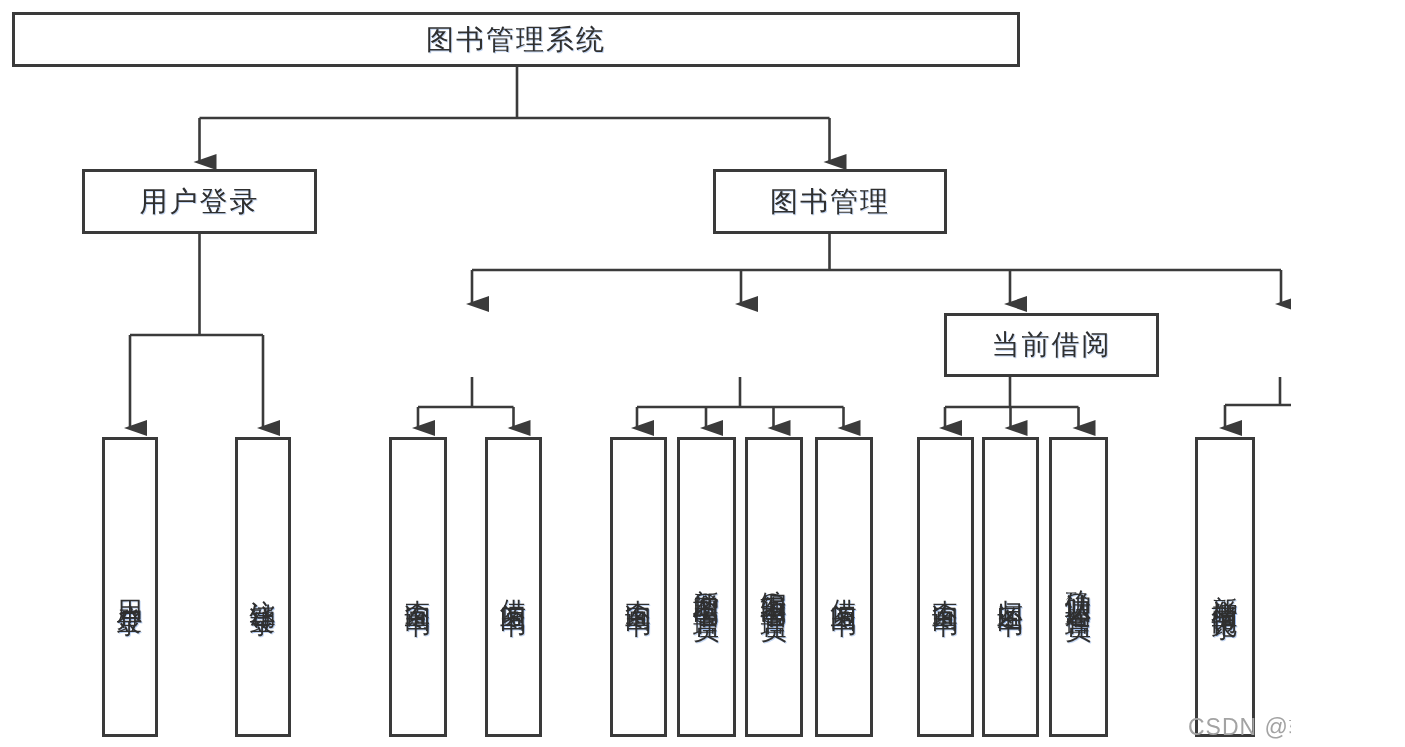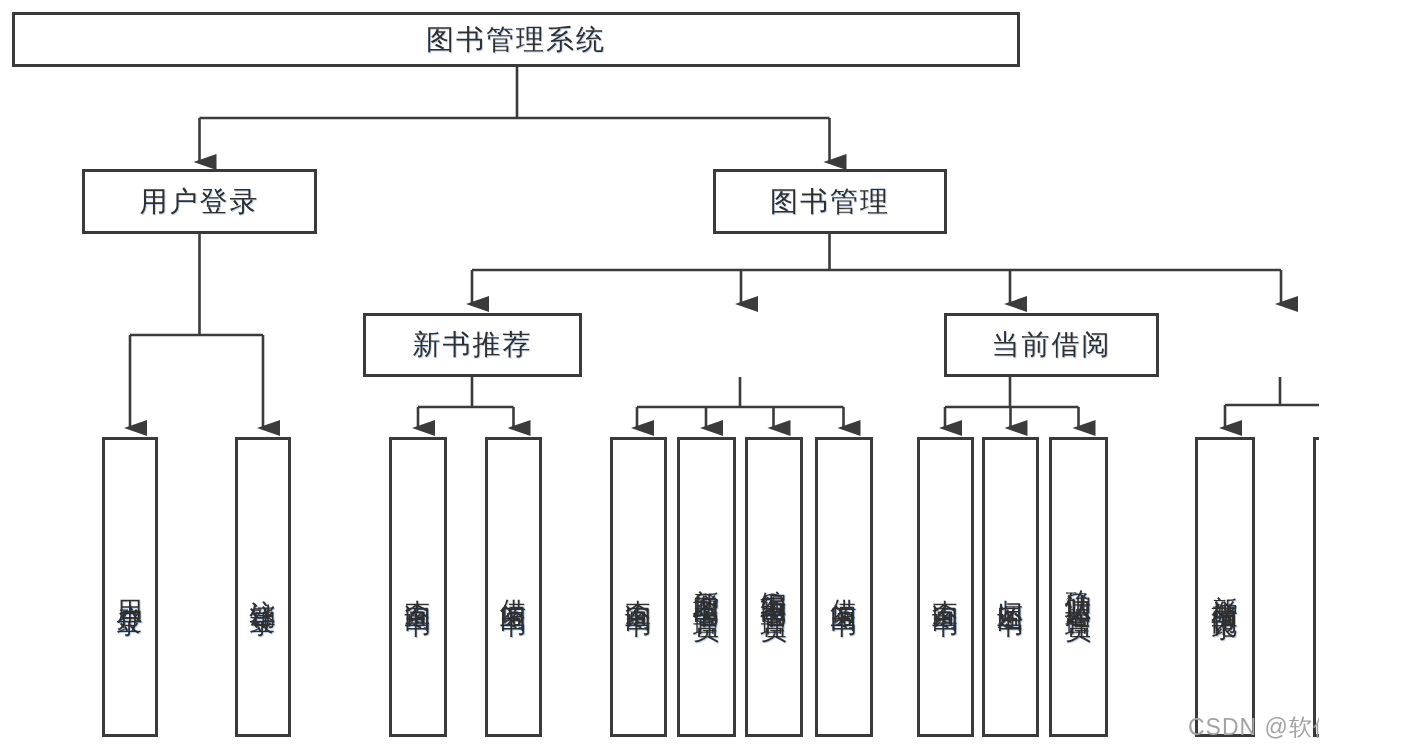--- a/index.html
+++ b/index.html
@@ -7,21 +7,20 @@
     padding: 0;
     background: #ffffff;
     font-family: "Liberation Sans", "DejaVu Sans", sans-serif;
   }
   .stage {
     position: relative;
     width: 1291px;
     height: 747px;
     background: #ffffff;
     overflow: hidden;
-    padding-left: 28px;
   }
   svg.connectors {
     position: absolute;
     left: 0; top: 0;
     width: 1405px; height: 747px;
     z-index: 1;
   }
   .node {
     position: absolute;
     box-sizing: border-box;
@@ -128,21 +127,20 @@
       <line x1="1225" y1="405" x2="1225" y2="428" marker-end="url(#arrow)"></line>
       <line x1="1343" y1="405" x2="1343" y2="428" marker-end="url(#arrow)"></line>
     </g>
   </svg>
 
   <div class="node h" id="n-root">图书管理系统</div>
 
   <div class="node h" id="n-user-login">用户登录</div>
   <div class="node h" id="n-book-mgmt">图书管理</div>
 
-  <div class="node h" id="n-new-book">新书推荐</div>
   <div class="node h" id="n-current-borrow">当前借阅</div>
 
   <div class="node v leaf" id="l-user-login">用户登录</div>
   <div class="node v leaf" id="l-logout">注销登录</div>
 
   <div class="node v leaf" id="l-query-book-1">查询图书</div>
   <div class="node v leaf" id="l-borrow-book-1">借阅图书</div>
 
   <div class="node v leaf" id="l-query-book-2">查询图书</div>
   <div class="node v leaf" id="l-add-book">新增图书（管理员）</div>

